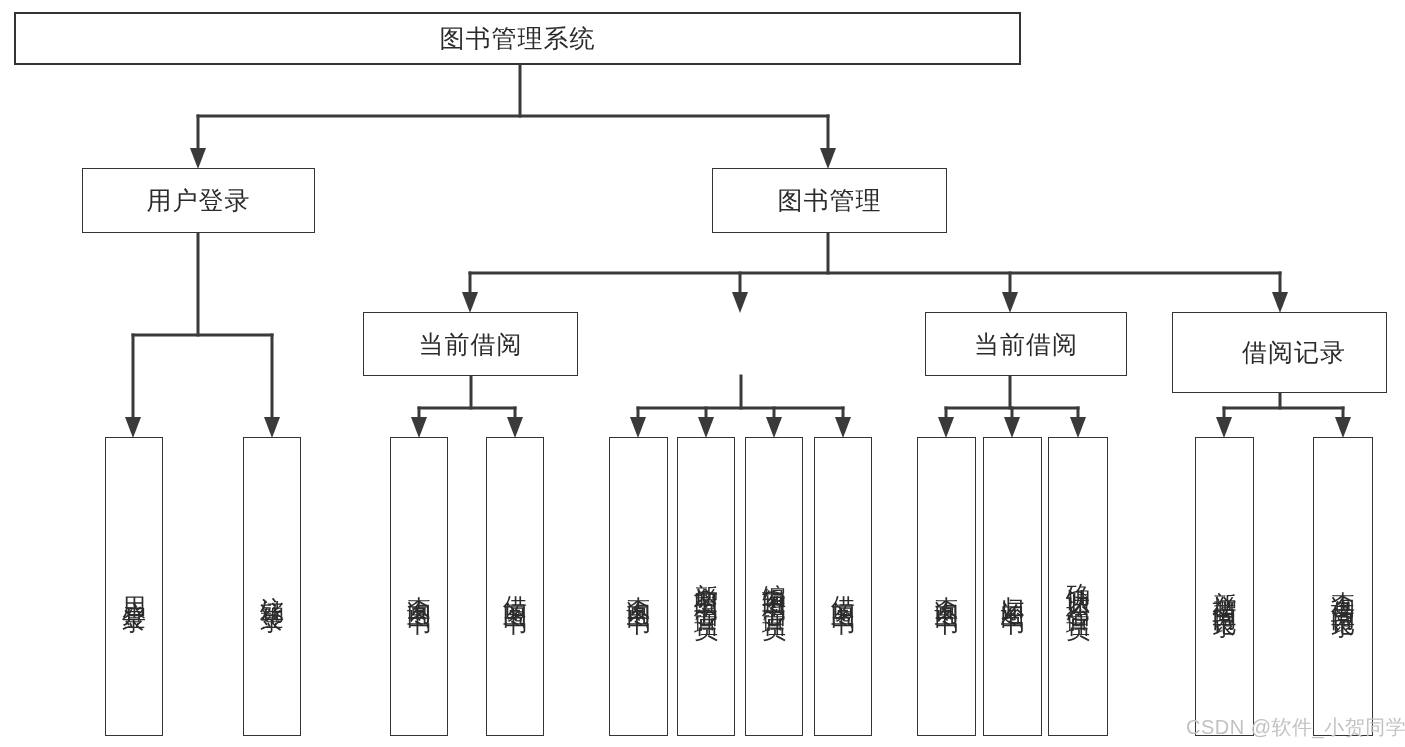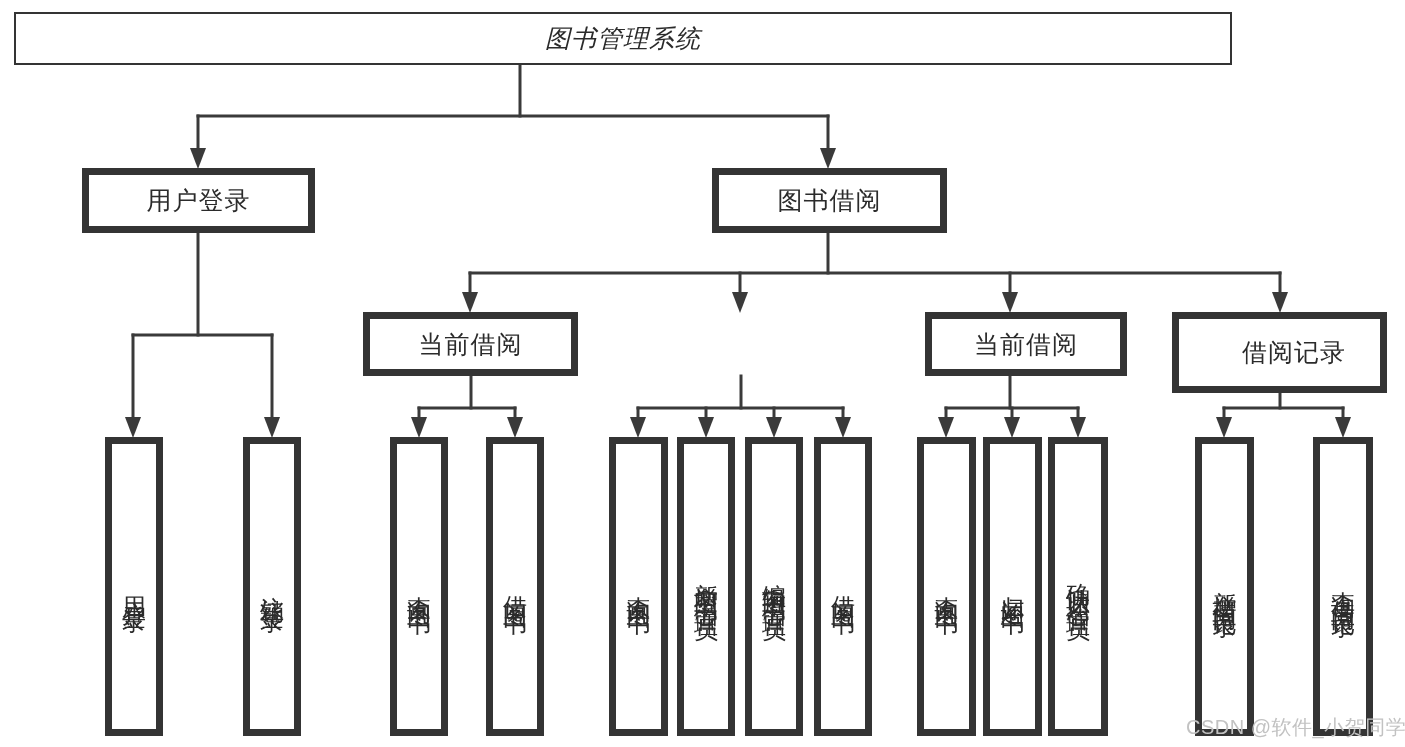--- a/index.html
+++ b/index.html
@@ -20,21 +20,21 @@
     left: 0;
     top: 0;
     width: 1405px;
     height: 747px;
     pointer-events: none;
   }
   .box {
     position: absolute;
     box-sizing: border-box;
     background: #ffffff;
-    border: 7px solid #15803d;
+    border: 1px solid #15803d;
     display: flex;
     align-items: center;
     justify-content: center;
     color: #2b2b2b;
   }
   .root-box {
     border-width: 2px;
   }
   .hlabel {
     font-size: 25px;
@@ -115,29 +115,29 @@
       <polygon points="698,417 714,417 706,438" fill="#3a3a3a"></polygon>
       <polygon points="766,417 782,417 774,438" fill="#3a3a3a"></polygon>
       <polygon points="835,417 851,417 843,438" fill="#3a3a3a"></polygon>
       <polygon points="938,417 954,417 946,438" fill="#3a3a3a"></polygon>
       <polygon points="1004,417 1020,417 1012,438" fill="#3a3a3a"></polygon>
       <polygon points="1070,417 1086,417 1078,438" fill="#3a3a3a"></polygon>
       <polygon points="1216,417 1232,417 1224,438" fill="#3a3a3a"></polygon>
       <polygon points="1335,417 1351,417 1343,438" fill="#3a3a3a"></polygon>
     </svg>
 
-  <div class="box root-box" style="left: 14px; top: 12px; width: 1218px; height: 53px; border-color: rgb(52, 52, 52); font-style: italic;">
+  <div class="box root-box" style="left: 14px; top: 12px; width: 1007px; height: 53px; border-color: rgb(52, 52, 52);">
     <span class="hlabel">图书管理系统</span>
   </div>
 
   <div class="box" style="left: 82px; top: 168px; width: 233px; height: 65px; border-color: rgb(52, 52, 52);">
     <span class="hlabel">用户登录</span>
   </div>
   <div class="box" style="left: 712px; top: 168px; width: 235px; height: 65px; border-color: rgb(52, 52, 52);">
-    <span class="hlabel">图书借阅</span>
+    <span class="hlabel">图书管理</span>
   </div>
 
   <div class="box" style="left: 363px; top: 312px; width: 215px; height: 64px; border-color: rgb(52, 52, 52);">
     <span class="hlabel">当前借阅</span>
   </div>
   <div class="box" style="left: 925px; top: 312px; width: 202px; height: 64px; border-color: rgb(52, 52, 52);">
     <span class="hlabel">当前借阅</span>
   </div>
   <div class="box" style="left: 1172px; top: 312px; width: 215px; height: 81px; border-color: rgb(52, 52, 52); padding-left: 29px;">
     <span class="hlabel">借阅记录</span>

